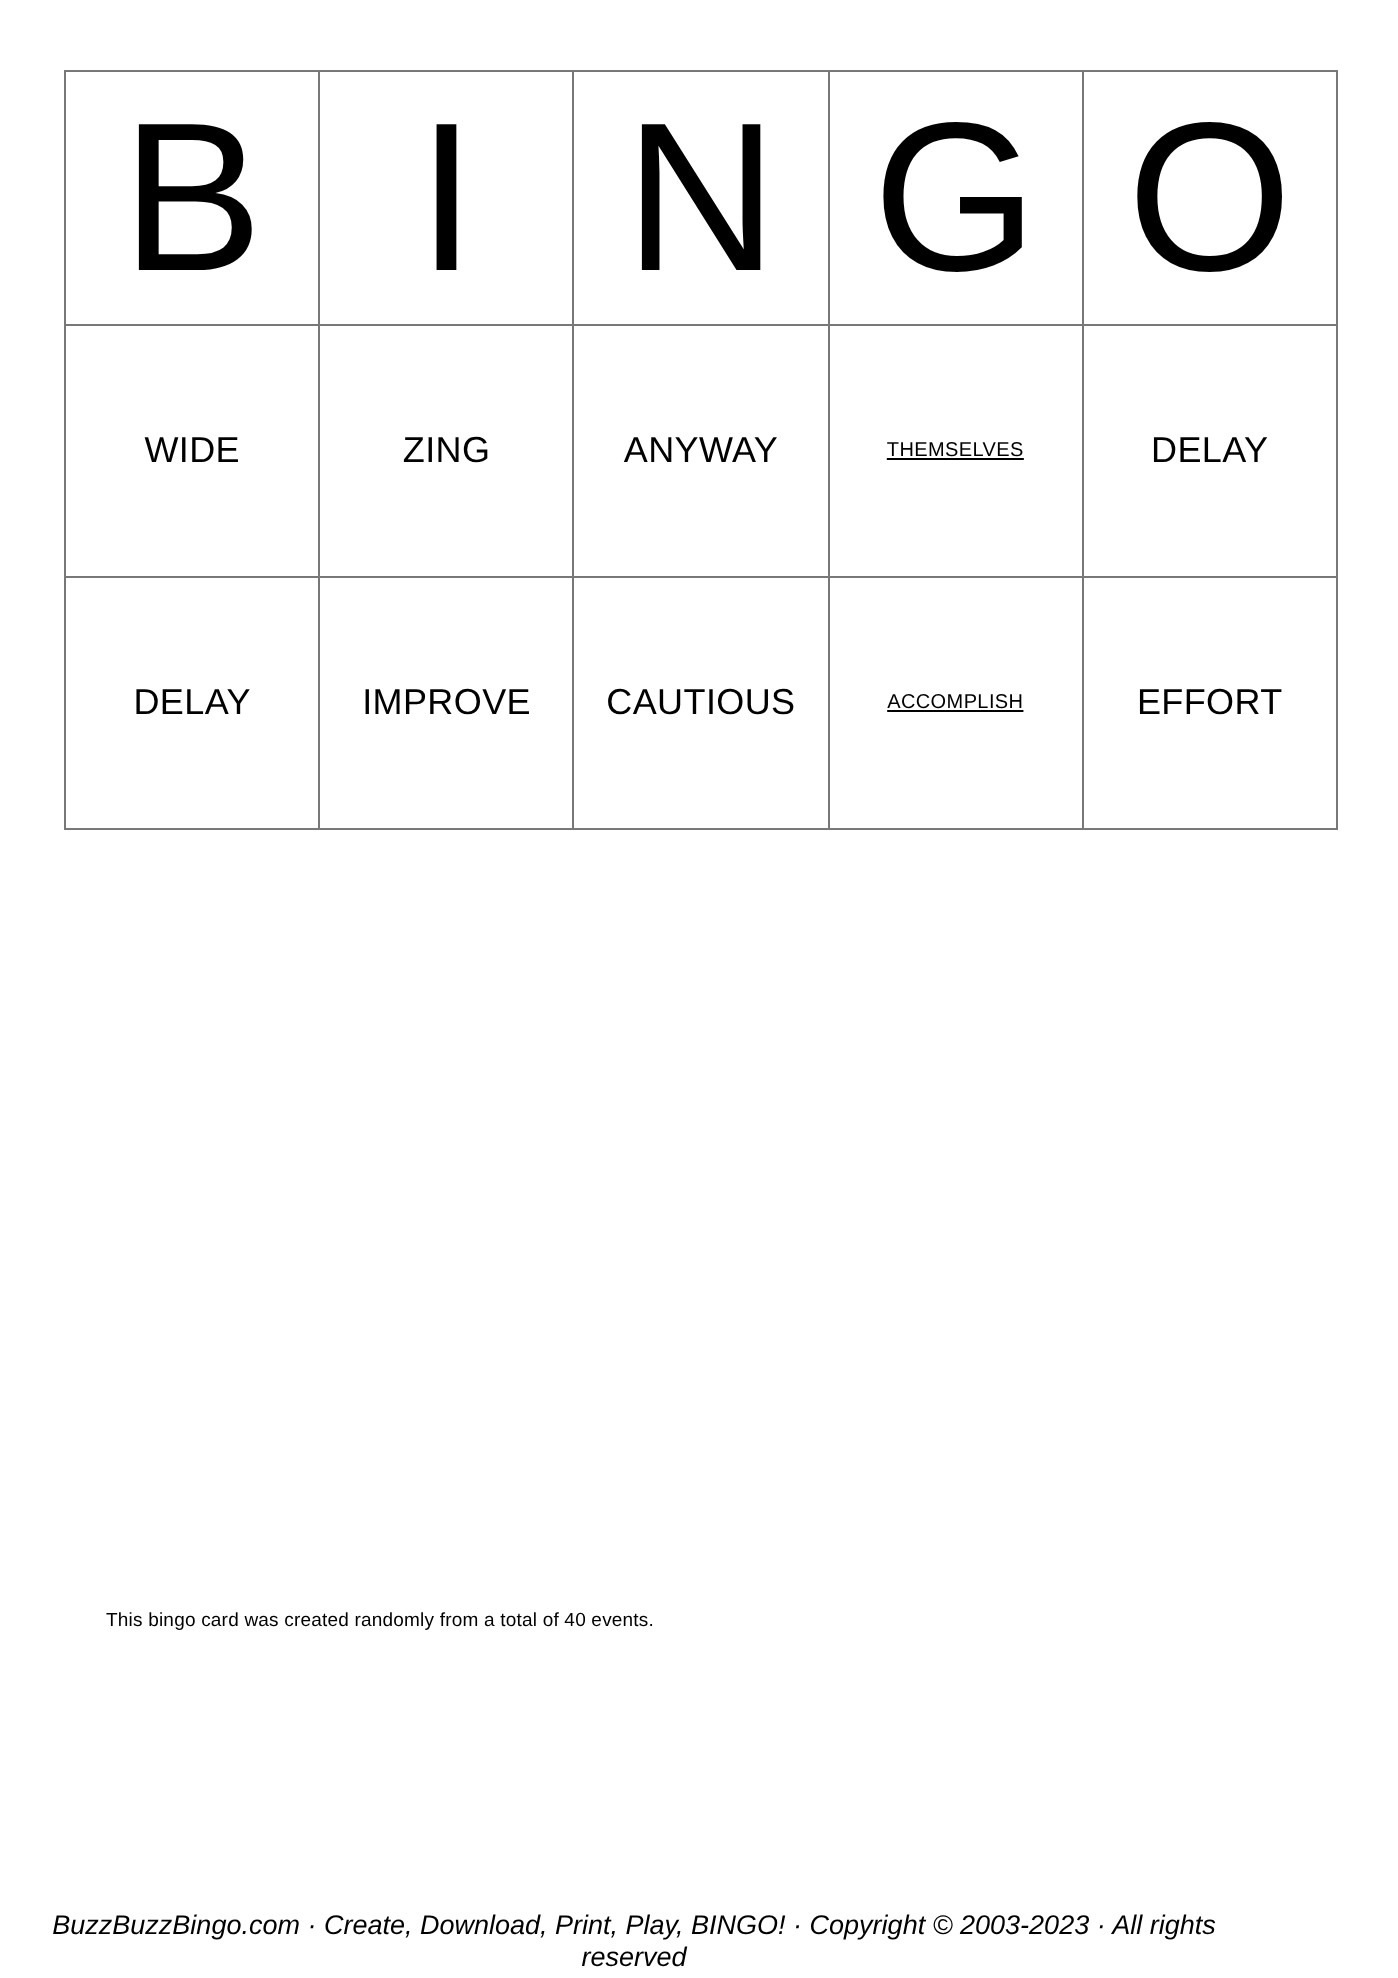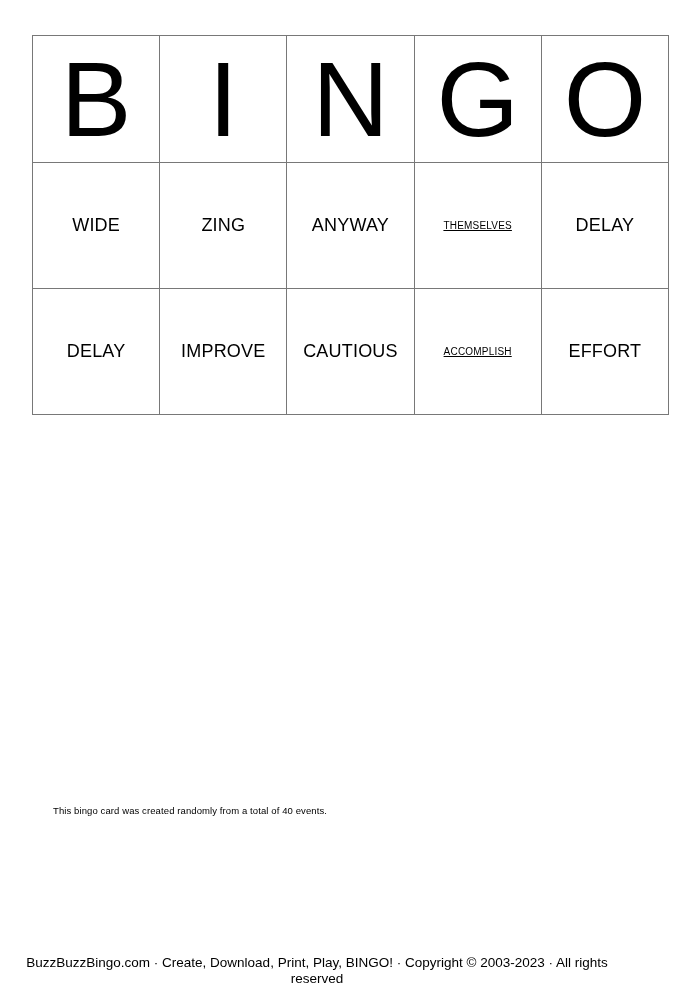--- a/index.html
+++ b/index.html
@@ -56,20 +56,21 @@
     margin-left: 45px;
   }
   .credit {
     position: absolute;
     left: 0;
     top: 955px;
     width: 634px;
     text-align: center;
     font-size: 13.5px;
     line-height: 1.2;
+    font-style: italic;
   }
 </style>
 </head>
 <body>
 
 <div class="page">
 
   <table class="bingo">
     <thead>
       <tr id="header-row">

